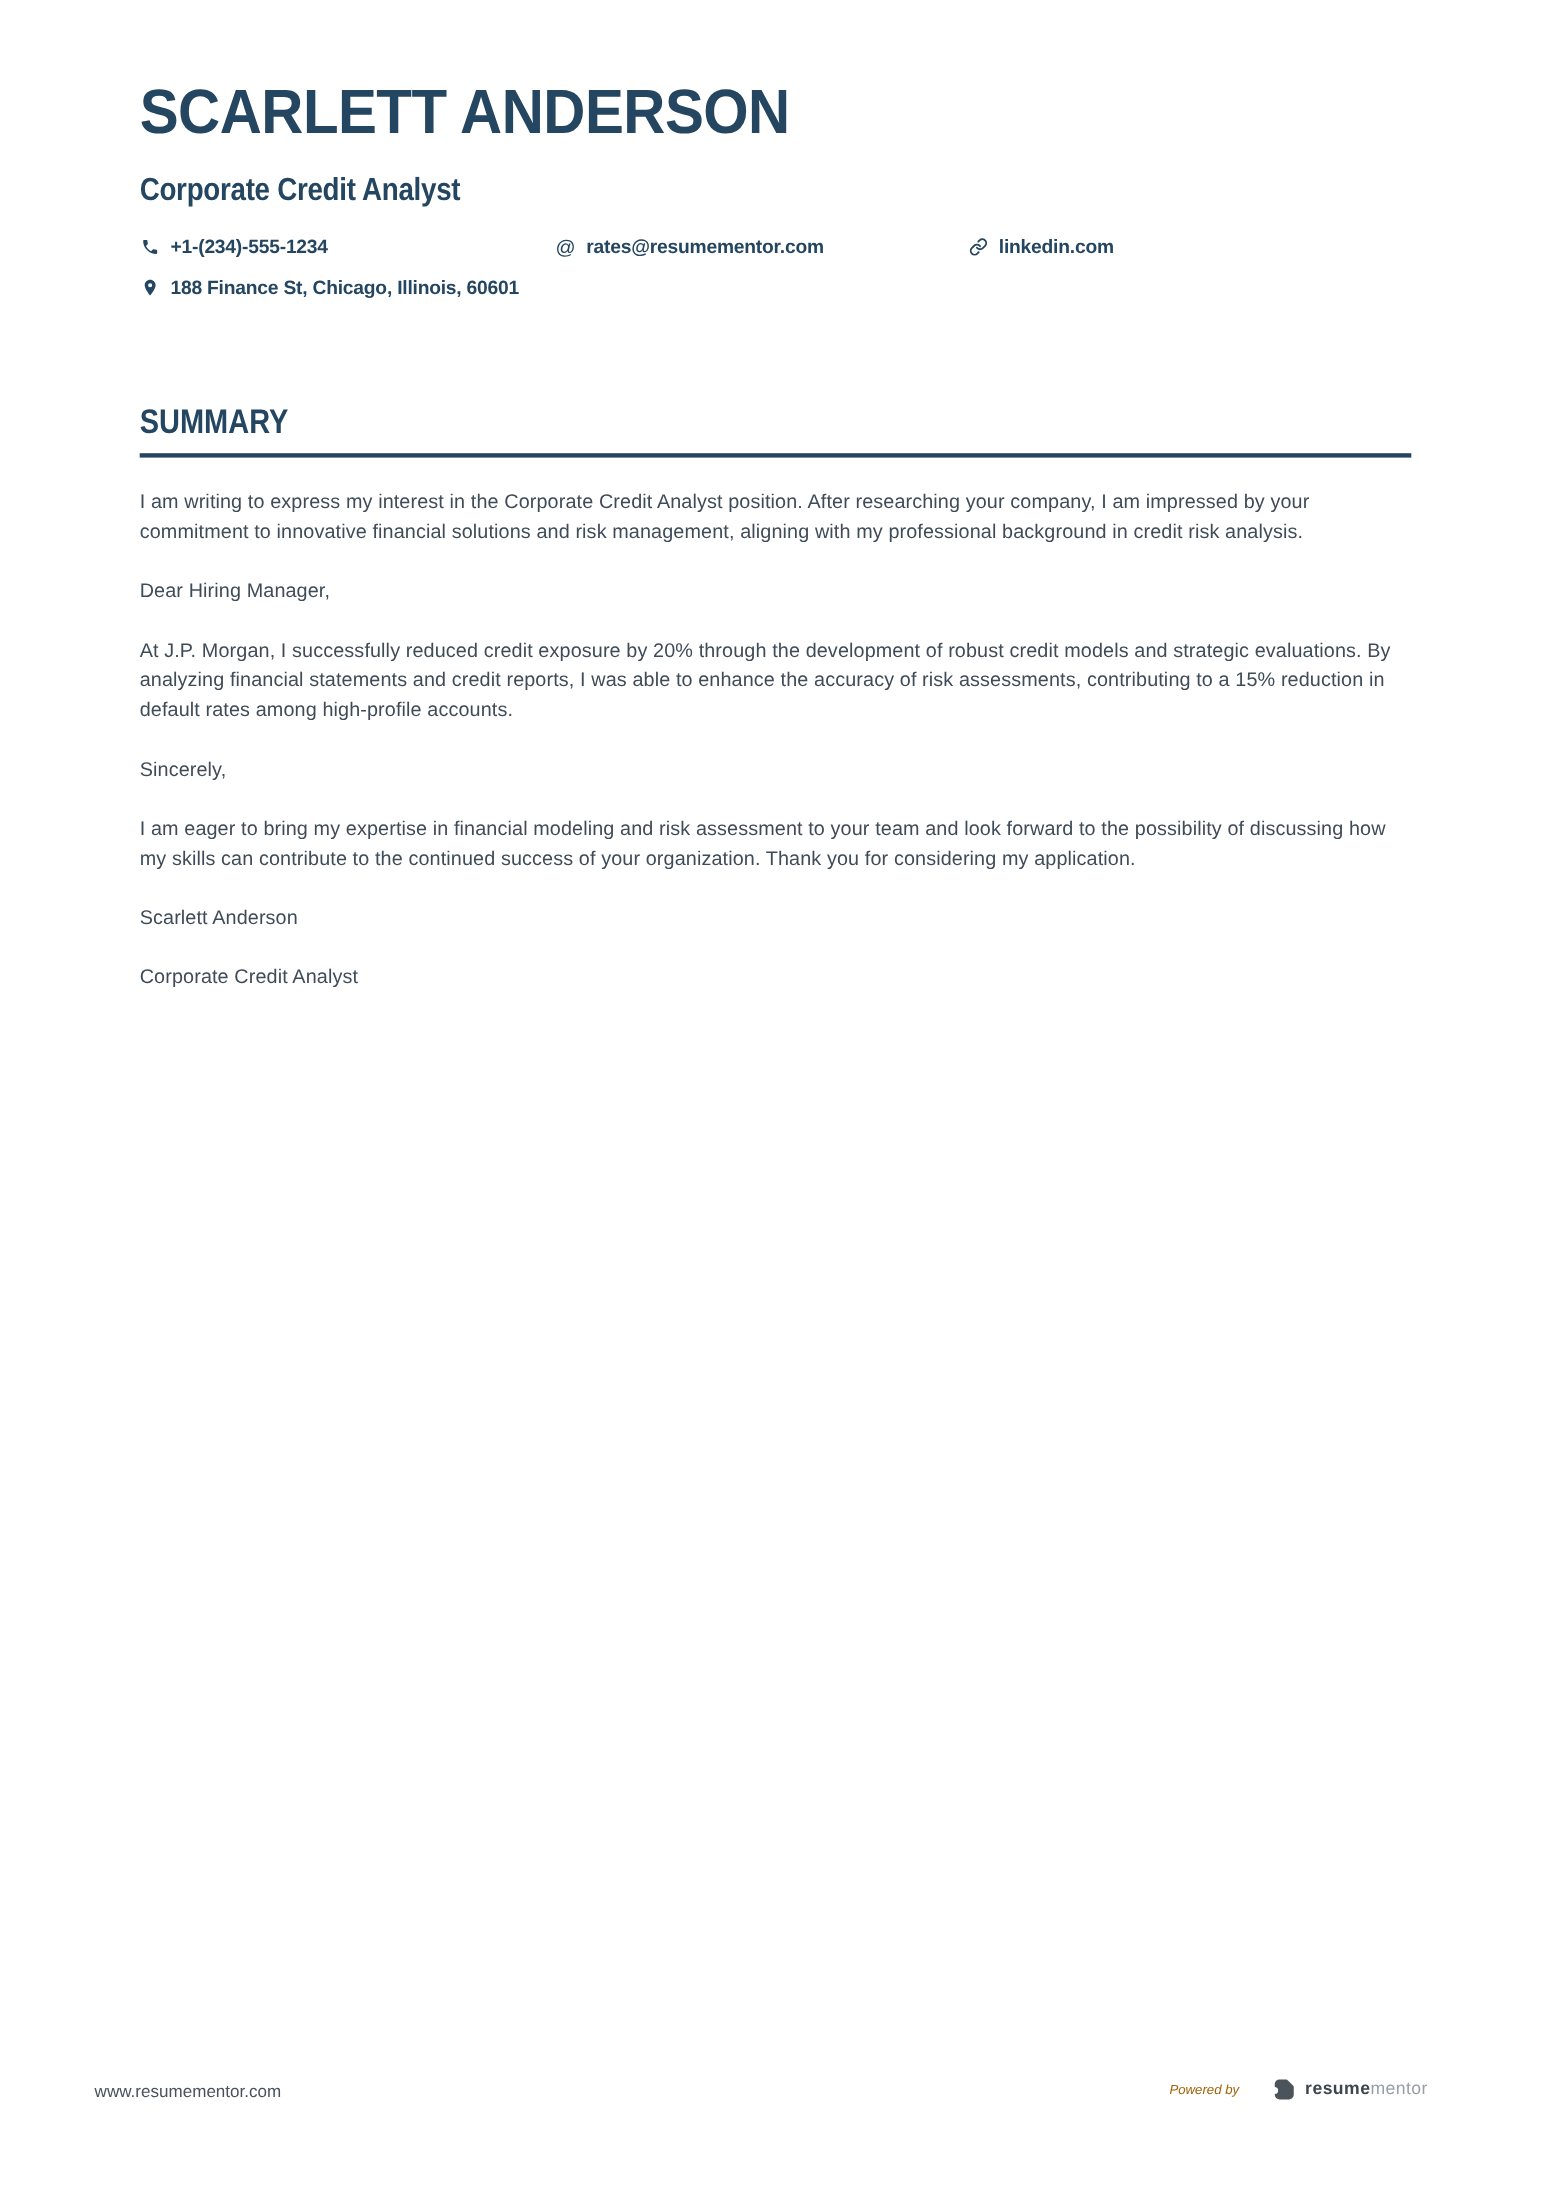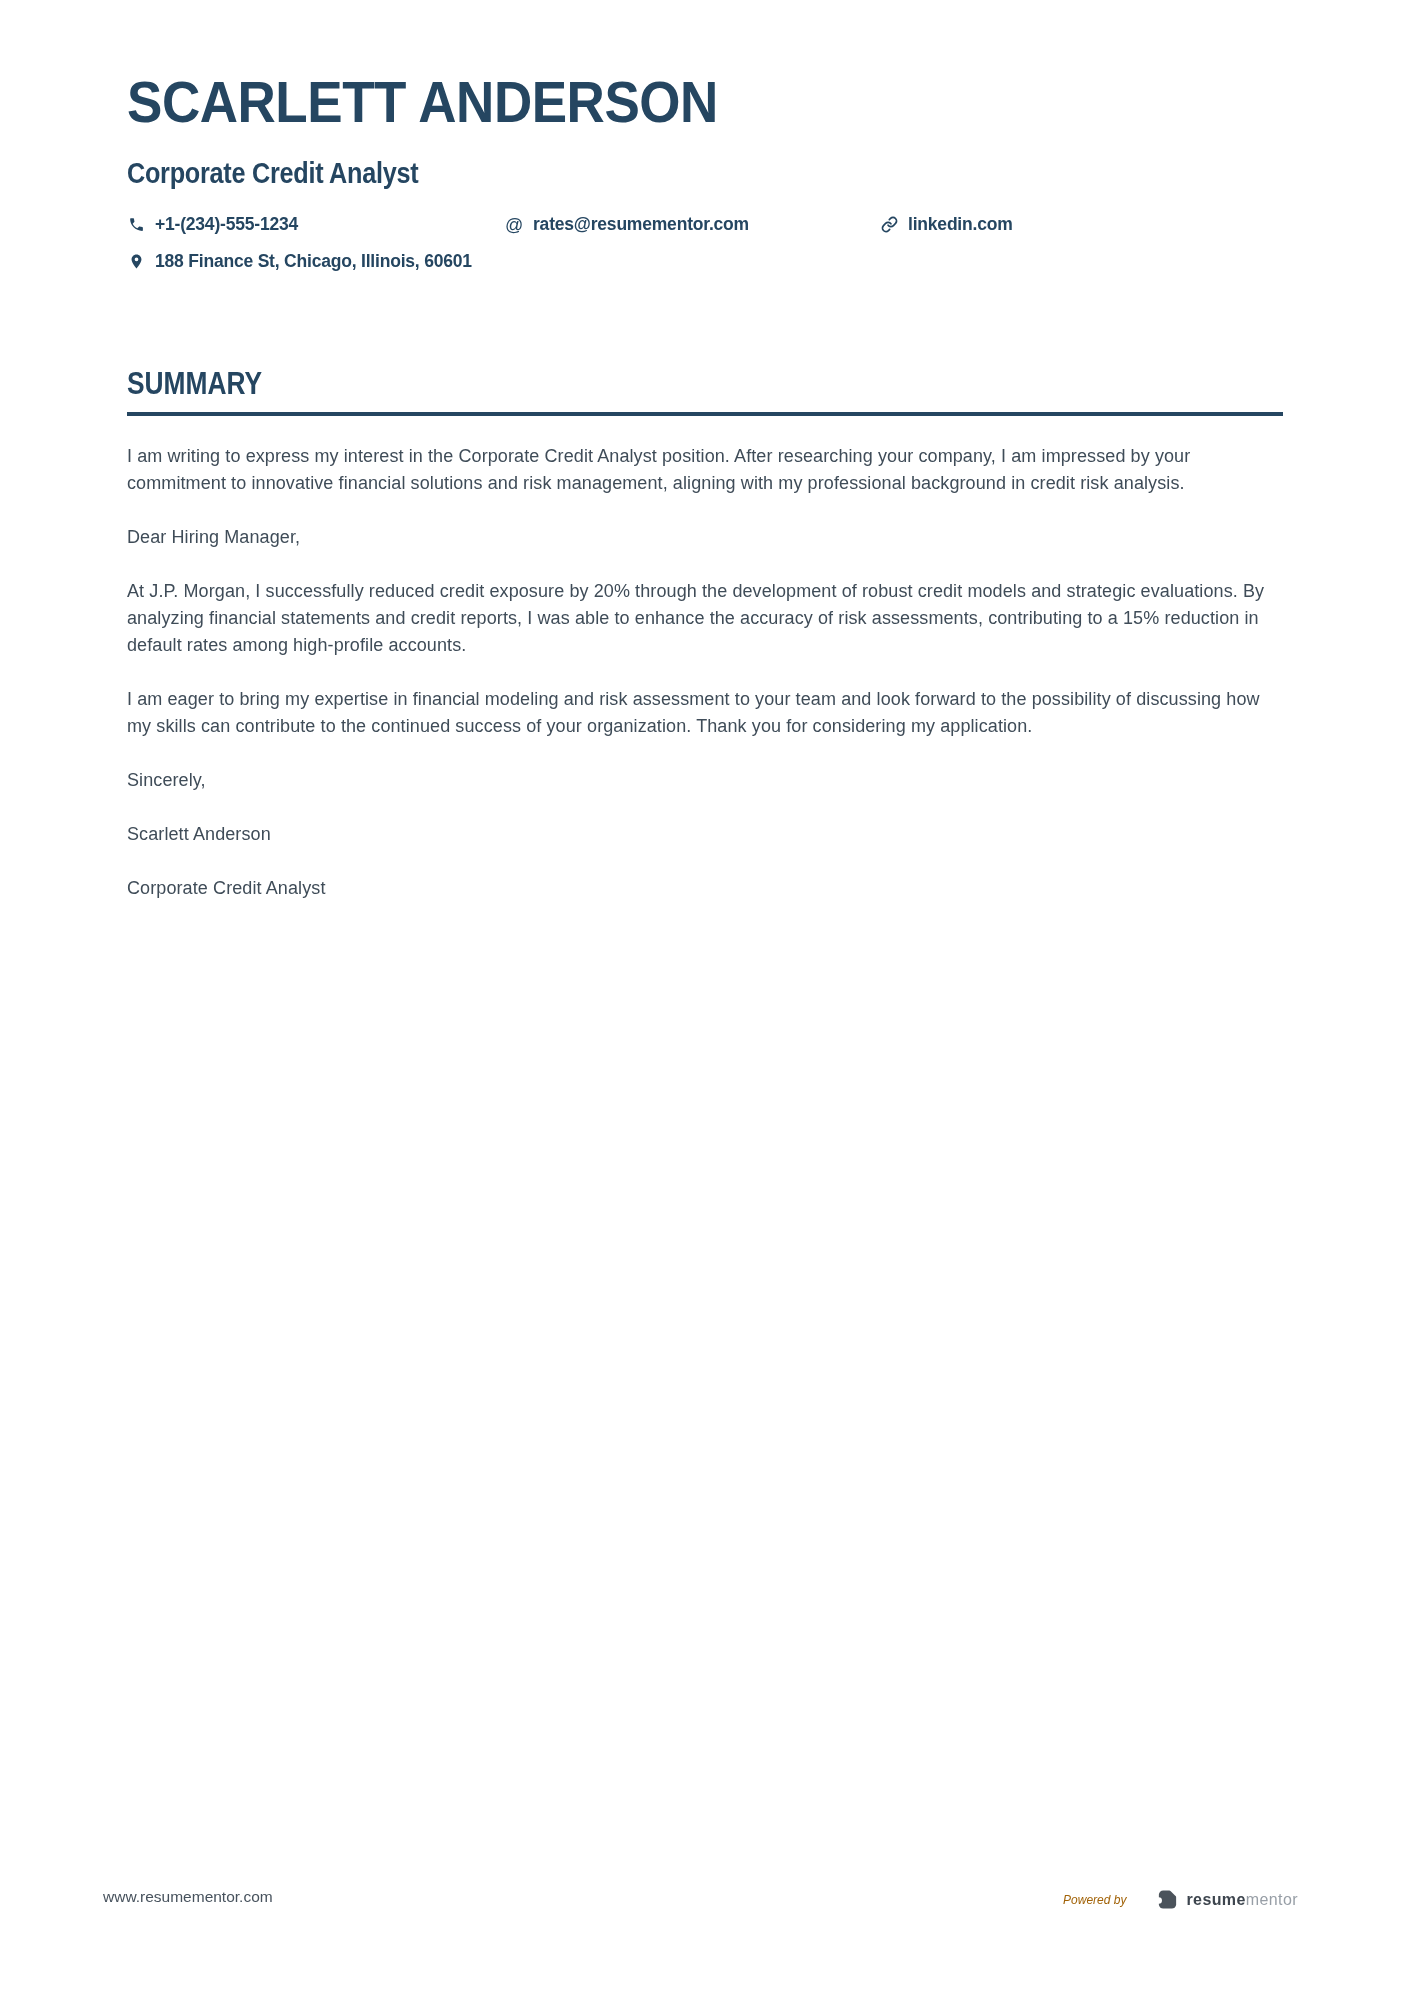--- a/index.html
+++ b/index.html
@@ -102,25 +102,25 @@
     color: #3f4c58;
     font-size: 18px;
     line-height: 27px;
     letter-spacing: 0.1px;
   }
   .letter-body p { margin: 0 0 27px 0; }
 
   
   .footer {
     position: absolute;
-    left: 103px;
+    left: 86px;
     right: 112px;
     bottom: 84px;
     display: flex;
-    align-items: flex-start;
+    align-items: flex-end;
     justify-content: space-between;
   }
   .footer-site {
     font-size: 15.5px;
     color: #47525d;
     text-decoration: none;
     cursor: pointer;
   }
   .footer-right {
     display: flex;
@@ -195,22 +195,22 @@
       </div>
     </div>
 
     <div class="section-heading">SUMMARY</div>
     <div class="section-rule"></div>
 
     <div class="letter-body">
       <p>I am writing to express my interest in the Corporate Credit Analyst position. After researching your company, I am impressed by your commitment to innovative financial solutions and risk management, aligning with my professional background in credit risk analysis.</p>
       <p>Dear Hiring Manager,</p>
       <p>At J.P. Morgan, I successfully reduced credit exposure by 20% through the development of robust credit models and strategic evaluations. By analyzing financial statements and credit reports, I was able to enhance the accuracy of risk assessments, contributing to a 15% reduction in default rates among high-profile accounts.</p>
+      <p>Sincerely,</p>
       <p>I am eager to bring my expertise in financial modeling and risk assessment to your team and look forward to the possibility of discussing how my skills can contribute to the continued success of your organization. Thank you for considering my application.</p>
-      <p>Sincerely,</p>
       <p>Scarlett Anderson</p>
       <p>Corporate Credit Analyst</p>
     </div>
   </div>
 
   <div class="footer">
     <a class="footer-site">www.resumementor.com</a>
     <div class="footer-right">
       <span class="powered-by">Powered by</span>
       <a class="brand">

